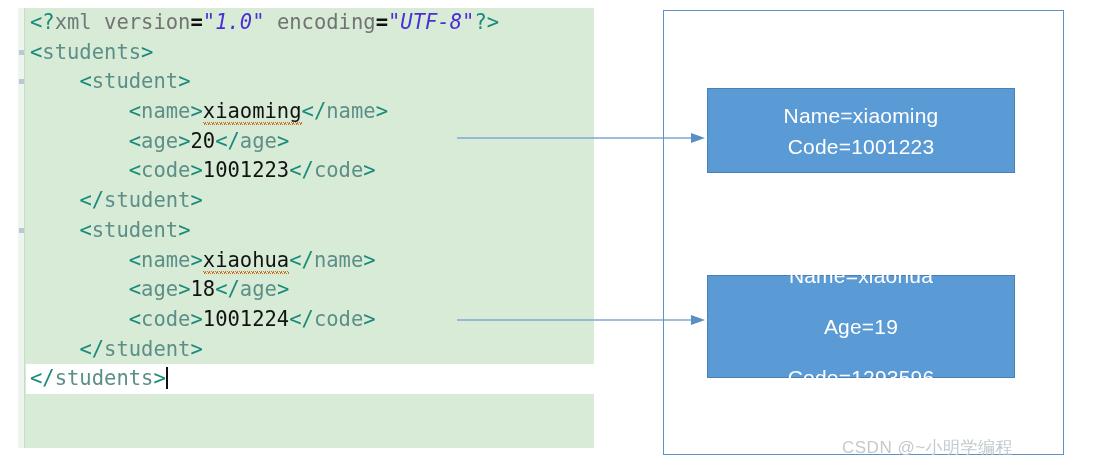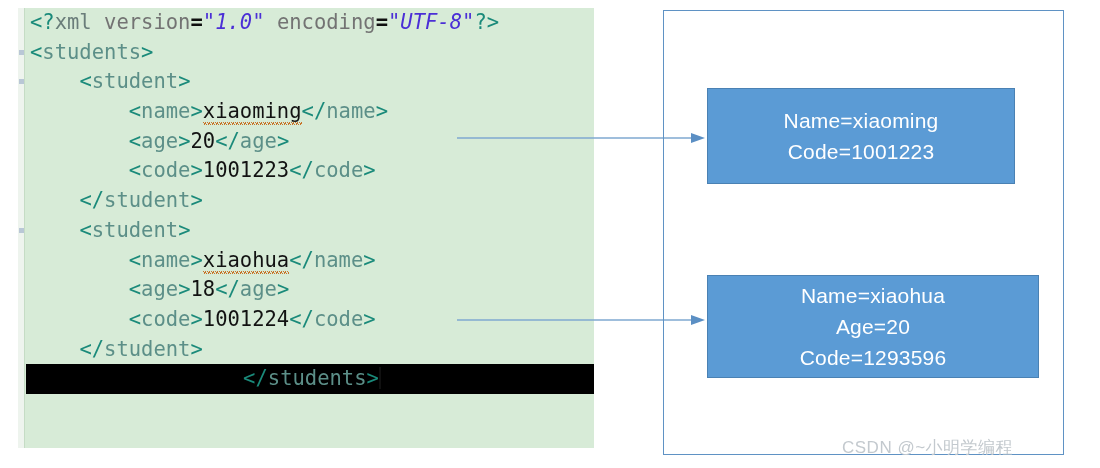--- a/index.html
+++ b/index.html
@@ -52,22 +52,21 @@
     font-size: 20.5px;
     line-height: 29.7px;
     white-space: pre;
   }
   .code-line {
     height: 29.7px;
     padding-left: 4px;
     position: relative;
   }
   .code-line.current {
-    background: #000000;
-    text-align: center;
+    background: #ffffff;
   }
   
   .tk-punct   { color: #1a8a7a; }          
   .tk-tag     { color: #5c8f88; }          
   .tk-pi      { color: #6a7d7a; }          
   .tk-attr    { color: #737373; }          
   .tk-eq      { color: #101010; font-weight: bold; }
   .tk-val     { color: #4b2fd6; font-style: italic; }
   .tk-text    { color: #121212; font-weight: normal; }
   .tk-text.misspelled {
@@ -105,22 +104,22 @@
     box-sizing: border-box;
     color: #ffffff;
     font-size: 21px;
     line-height: 31px;
     text-align: center;
     display: flex;
     flex-direction: column;
     justify-content: center;
     letter-spacing: 0.2px;
   }
-  #info-box-1 { left: 707px; top: 88px;  width: 308px; height: 96px; }
-  #info-box-2 { left: 707px; top: 275px; width: 332px; height: 103px; }
+  #info-box-1 { left: 707px; top: 88px;  width: 308px; height: 85px; }
+  #info-box-2 { left: 707px; top: 275px; width: 308px; height: 103px; gap: 20px; }
 
   
   .arrow-svg {
     position: absolute;
     overflow: visible;
   }
   #arrow-1 { left: 457px; top: 130px; }
   #arrow-2 { left: 457px; top: 312px; }
 
   
@@ -158,17 +157,17 @@
 
 <div id="diagram-frame"></div>
 
 <div class="info-box" id="info-box-1">
   <div>Name=xiaoming</div>
   <div>Code=1001223</div>
 </div>
 
 <div class="info-box" id="info-box-2">
   <div>Name=xiaohua</div>
-  <div>Age=20</div>
+  <div>Age=19</div>
   <div>Code=1293596</div>
 </div>
 
 <div id="watermark">CSDN @~小明学编程</div>
 
 </body></html>

